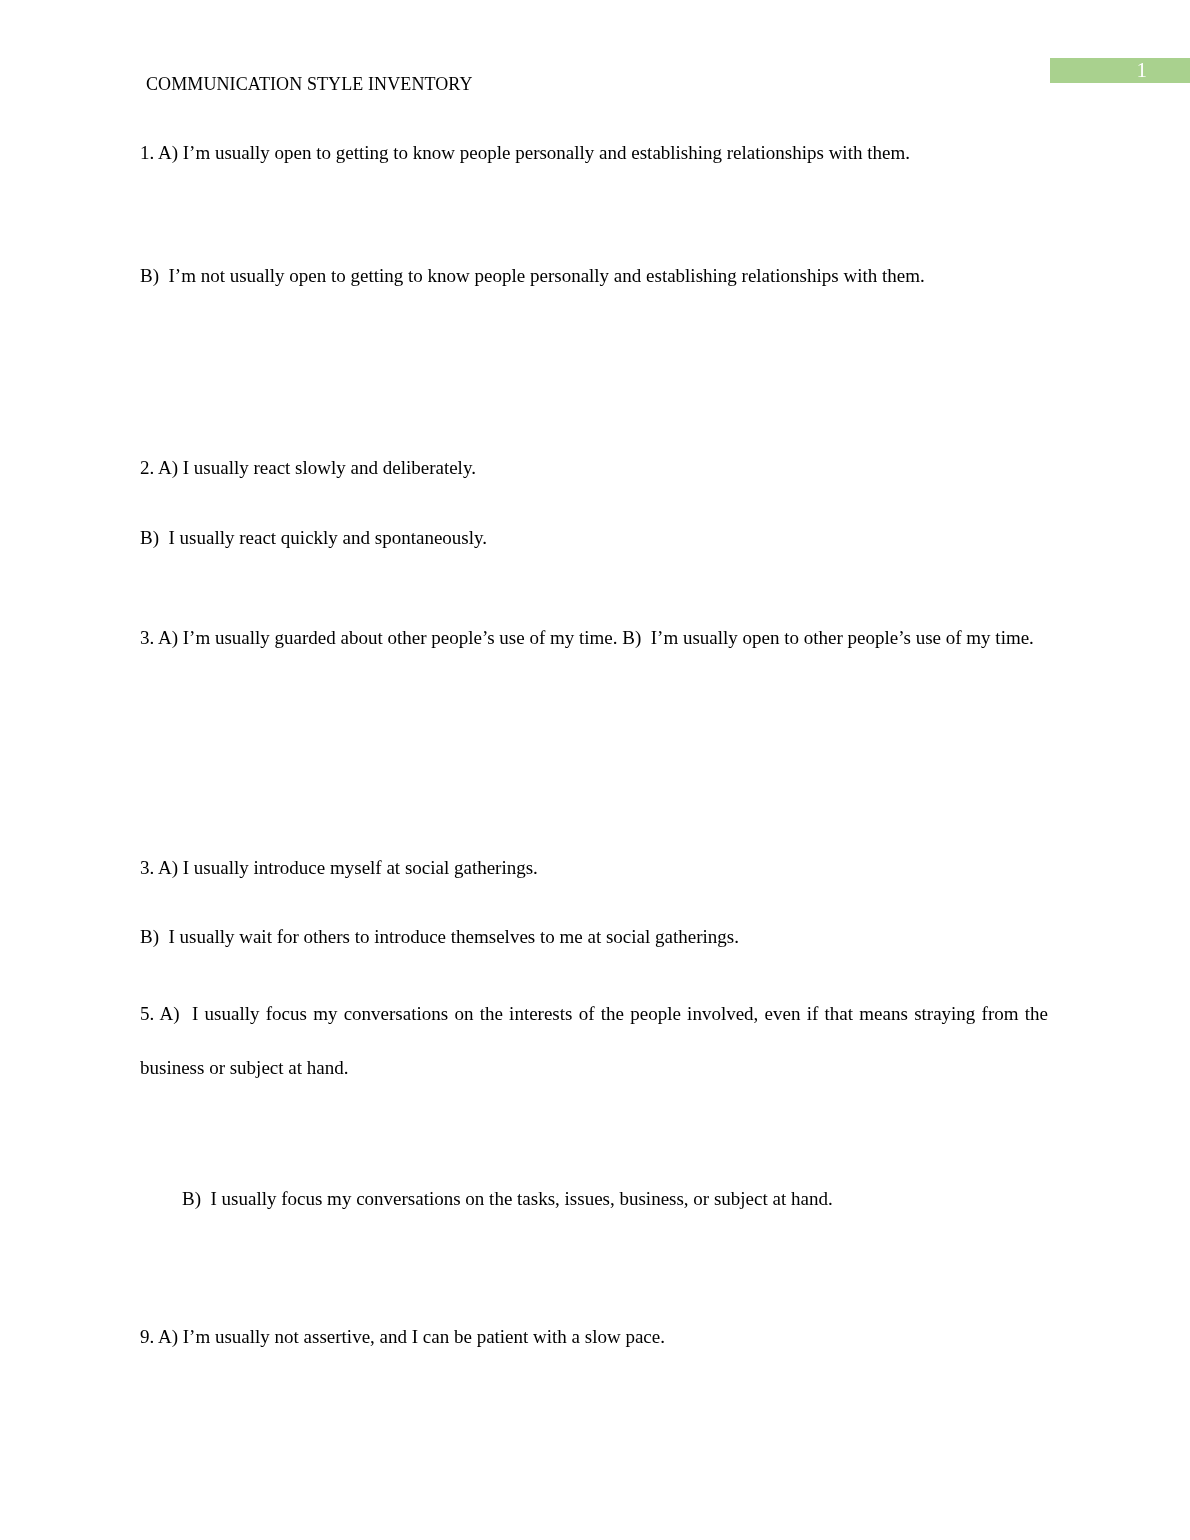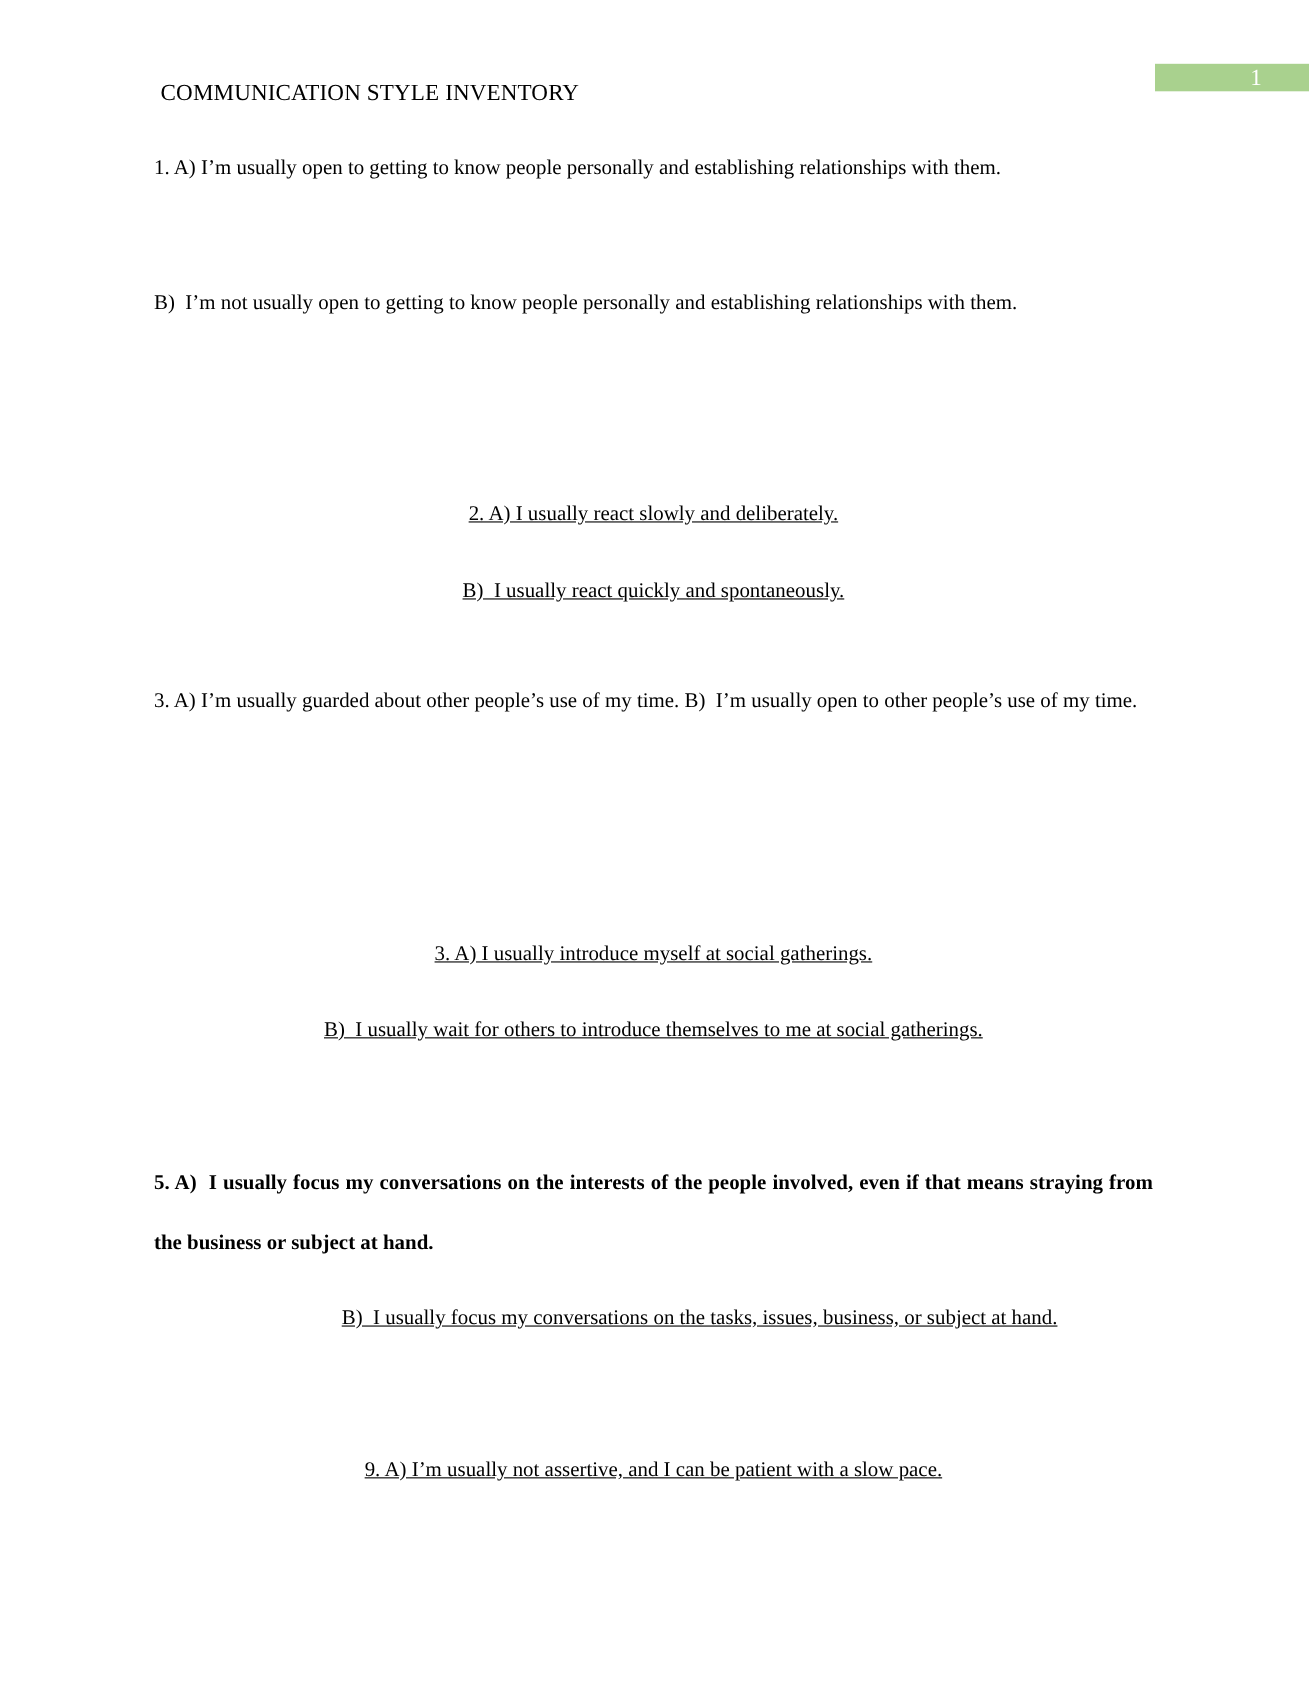--- a/index.html
+++ b/index.html
@@ -1,41 +1,41 @@
 <!DOCTYPE html>
 <html><head>
   <meta charset="utf-8">
   <style>
     html, body { margin: 0; padding: 0; background: #ffffff; }
     body { width: 1190px; height: 1540px; position: relative; overflow: hidden;
            font-family: "Liberation Serif", "DejaVu Serif", serif; color: #000; }
     .page-num { position: absolute; left: 1050px; top: 58px; width: 140px; height: 25px;
                 background: #a9d18e; color: #fff; font-size: 21px; line-height: 25px;
                 text-align: right; box-sizing: border-box; padding-right: 43px; }
-    .header-title { position: absolute; left: 146px; top: 70px; font-size: 21px; line-height: 28px;
+    .header-title { position: absolute; left: 146px; top: 70px; font-size: 18px; line-height: 28px;
                     letter-spacing: 0.1px; font-family: Liberation Serif, serif; }
     .para { position: absolute; left: 140px; width: 908px; font-size: 19px; line-height: 54px;
             text-align: justify; margin: 0; }
-    .para.nojust { text-align: center; text-decoration: underline; }
+    .para.nojust { text-align: left; }
   </style>
 </head>
 <body>
 
 <div class="page-num">
   <span>1</span>
 </div>
 <div class="header-title">COMMUNICATION STYLE INVENTORY</div>
 
 <p class="para" style="top:126px;">1. A) I’m usually open to getting to know people personally and establishing relationships with them.</p>
 <p class="para" style="top:249px;">B)&nbsp; I’m not usually open to getting to know people personally and establishing relationships with them.</p>
 
 <p class="para nojust" style="top:441px;">2. A) I usually react slowly and deliberately.</p>
 <p class="para nojust" style="top:511px;">B)&nbsp; I usually react quickly and spontaneously.</p>
 
 <p class="para" style="top:611px;">3. A) I’m usually guarded about other people’s use of my time. B)&nbsp; I’m usually open to other people’s use of my time.</p>
 
 <p class="para nojust" style="top:841px;">3. A) I usually introduce myself at social gatherings.</p>
 <p class="para nojust" style="top:910px;">B)&nbsp; I usually wait for others to introduce themselves to me at social gatherings.</p>
 
-<p class="para" style="top:1049px;font-weight:bold;">5. A)&nbsp; I usually focus my conversations on the interests of the people involved, even if that means straying from the business or subject at hand.</p>
+<p class="para" style="top:987px;">5. A)&nbsp; I usually focus my conversations on the interests of the people involved, even if that means straying from the business or subject at hand.</p>
 <p class="para nojust" style="top:1172px;margin-left:42px;">B)&nbsp; I usually focus my conversations on the tasks, issues, business, or subject at hand.</p>
 
 <p class="para nojust" style="top:1310px;">9. A) I’m usually not assertive, and I can be patient with a slow pace.</p>
 
 </body></html>

